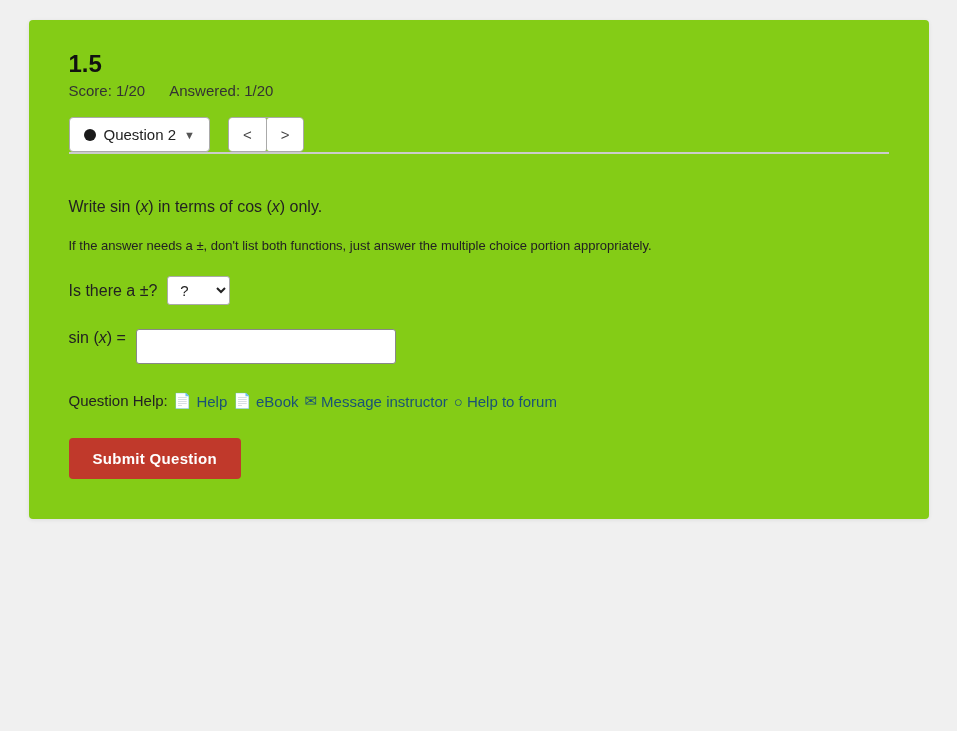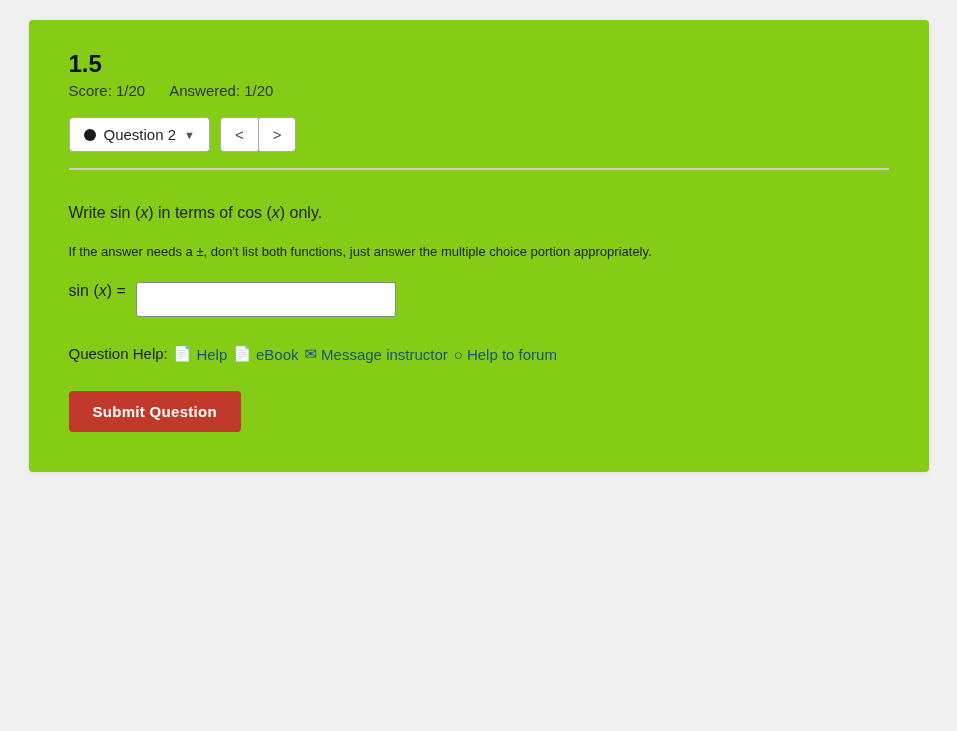--- a/index.html
+++ b/index.html
@@ -40,23 +40,22 @@
       color: #333;
       margin-bottom: 18px;
       display: flex;
       gap: 24px;
       align-items: flex-end;
     }
 
     .question-nav {
       display: flex;
       align-items: center;
-      gap: 10px;
-      margin-bottom: 6px;
-      padding-bottom: 16px;
+      gap: 18px;
+      margin-bottom: 16px;
       border-bottom: 2px solid #ccc;
     }
 
     .question-dropdown {
       display: flex;
       align-items: center;
       gap: 8px;
       background: #fff;
       border: 1px solid #aaa;
       border-radius: 4px;
@@ -243,20 +242,28 @@
   <div class="question-body">
 
     <p class="question-text">
       Write sin&nbsp;(<span class="math">x</span>) in terms of cos&nbsp;(<span class="math">x</span>) only.
     </p>
 
     <p class="instruction-text">
       If the answer needs a ±, don't list both functions, just answer the multiple choice portion appropriately.
     </p>
 
+    <div class="plus-minus-row">
+      <span>Is there a ±?</span>
+      <select class="pm-select">
+        <option value="?">?</option>
+        <option value="Yes">Yes</option>
+        <option value="No">No</option>
+      </select>
+    </div>
 
     <div class="answer-row">
       <span class="answer-label">sin&nbsp;(<span class="math">x</span>) =</span>
       <input type="text" class="answer-input" placeholder="" style="">
     </div>
 
     <div class="help-row">
       <span class="help-label">Question Help:</span>
 
       <a class="help-link">

